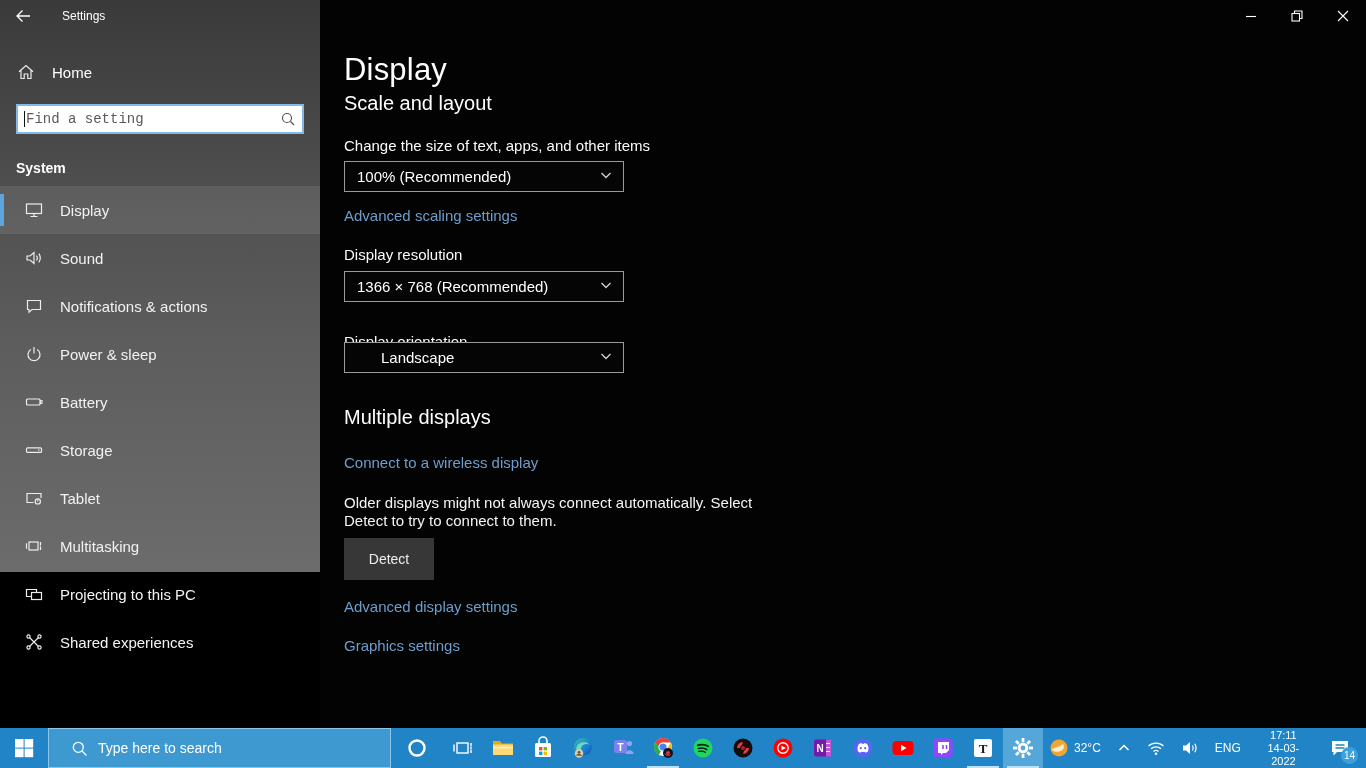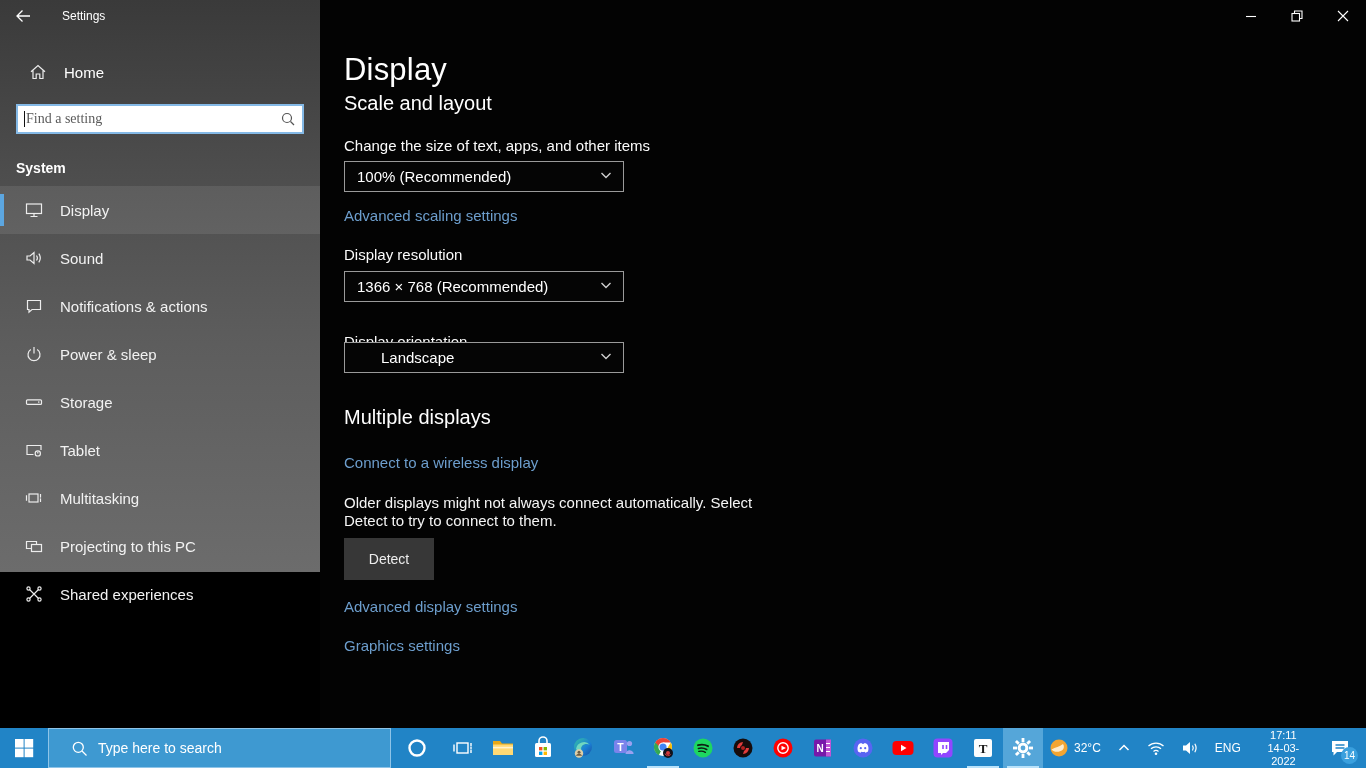--- a/index.html
+++ b/index.html
@@ -12,24 +12,24 @@
   .win-controls { position:absolute; top:0; right:0; display:flex; z-index:5; }
   .win-btn { width:46px; height:32px; display:flex; align-items:center; justify-content:center; }
   .win-btn svg { stroke:#fff; stroke-width:1.1; fill:none; }
 
   
   .sidebar { position:absolute; left:0; top:0; width:320px; height:572px;
              background:linear-gradient(180deg,#3a3a3a 0%,#4d4d4d 30%,#5d5d5d 60%,#6c6c6c 100%); }
   .titlebar-left { height:32px; display:flex; align-items:center; }
   .back-btn { width:46px; height:32px; display:flex; align-items:center; justify-content:center; }
   .app-title { font-size:12px; margin-left:16px; color:#fff; }
-  .home-row { display:flex; align-items:center; height:36px; margin-top:22px; padding-left:28px; gap:16px; font-size:15px; }
+  .home-row { display:flex; align-items:center; height:36px; margin-top:22px; padding-left:16px; gap:16px; font-size:15px; }
   .search-wrap { position:relative; margin:14px 16px 0 16px; }
   .search-input { width:288px; height:30px; background:#fff; border:2px solid #84b9e6; font-size:14px;
-                  padding:0 28px 0 8px; color:#222; outline:none; font-family:Liberation Serif, serif; }
+                  padding:0 28px 0 8px; color:#222; outline:none; font-family:Liberation Mono, monospace; }
   .search-input::placeholder { color:#5a5a5a; }
   .search-caret { position:absolute; left:8px; top:7px; width:1px; height:16px; background:#111; }
   .search-mag { position:absolute; right:8px; top:7px; }
   .section-hdr { font-size:14px; font-weight:bold; padding:26px 0 10px 16px; color:#fff; }
   .nav { }
   .nav-item { position:relative; height:48px; display:flex; align-items:center; gap:16px; padding-left:24px; font-size:15px; color:#f2f2f2; cursor:default; }
   .nav-item.selected { background:rgba(255,255,255,0.09); }
   .nav-item.selected::before { content:""; position:absolute; left:0; top:8px; bottom:8px; width:4px; background:#5ca6e0; }
   .nav-icon { width:20px; height:20px; flex:0 0 20px; }
   .nav-icon svg { stroke:#ededed; fill:none; stroke-width:1.2; }
@@ -138,20 +138,29 @@
           <svg width="20" height="20" viewBox="0 0 20 20">
               <path d="M6.8 5.6 a6 6 0 1 0 6.4 0"></path>
               <path d="M10 3 V9.5"></path>
             </svg>
         </span>
         <span>Power &amp; sleep</span>
       </div>
       <div class="nav-item">
         <span class="nav-icon">
           <svg width="20" height="20" viewBox="0 0 20 20">
+              <rect x="2.5" y="7" width="13.5" height="6" rx="1"></rect>
+              <rect x="16.5" y="8.7" width="1.5" height="2.6"></rect>
+            </svg>
+        </span>
+        <span>Battery</span>
+      </div>
+      <div class="nav-item">
+        <span class="nav-icon">
+          <svg width="20" height="20" viewBox="0 0 20 20">
               <rect x="2.5" y="7.8" width="15" height="4.6" rx="1"></rect>
               <circle cx="14.8" cy="10.1" r="0.8" fill="#ededed" stroke="none"></circle>
             </svg>
         </span>
         <span>Storage</span>
       </div>
       <div class="nav-item">
         <span class="nav-icon">
           <svg width="20" height="20" viewBox="0 0 20 20">
               <path d="M17 10 V5.5 H3 V14.5 H9.5"></path>

